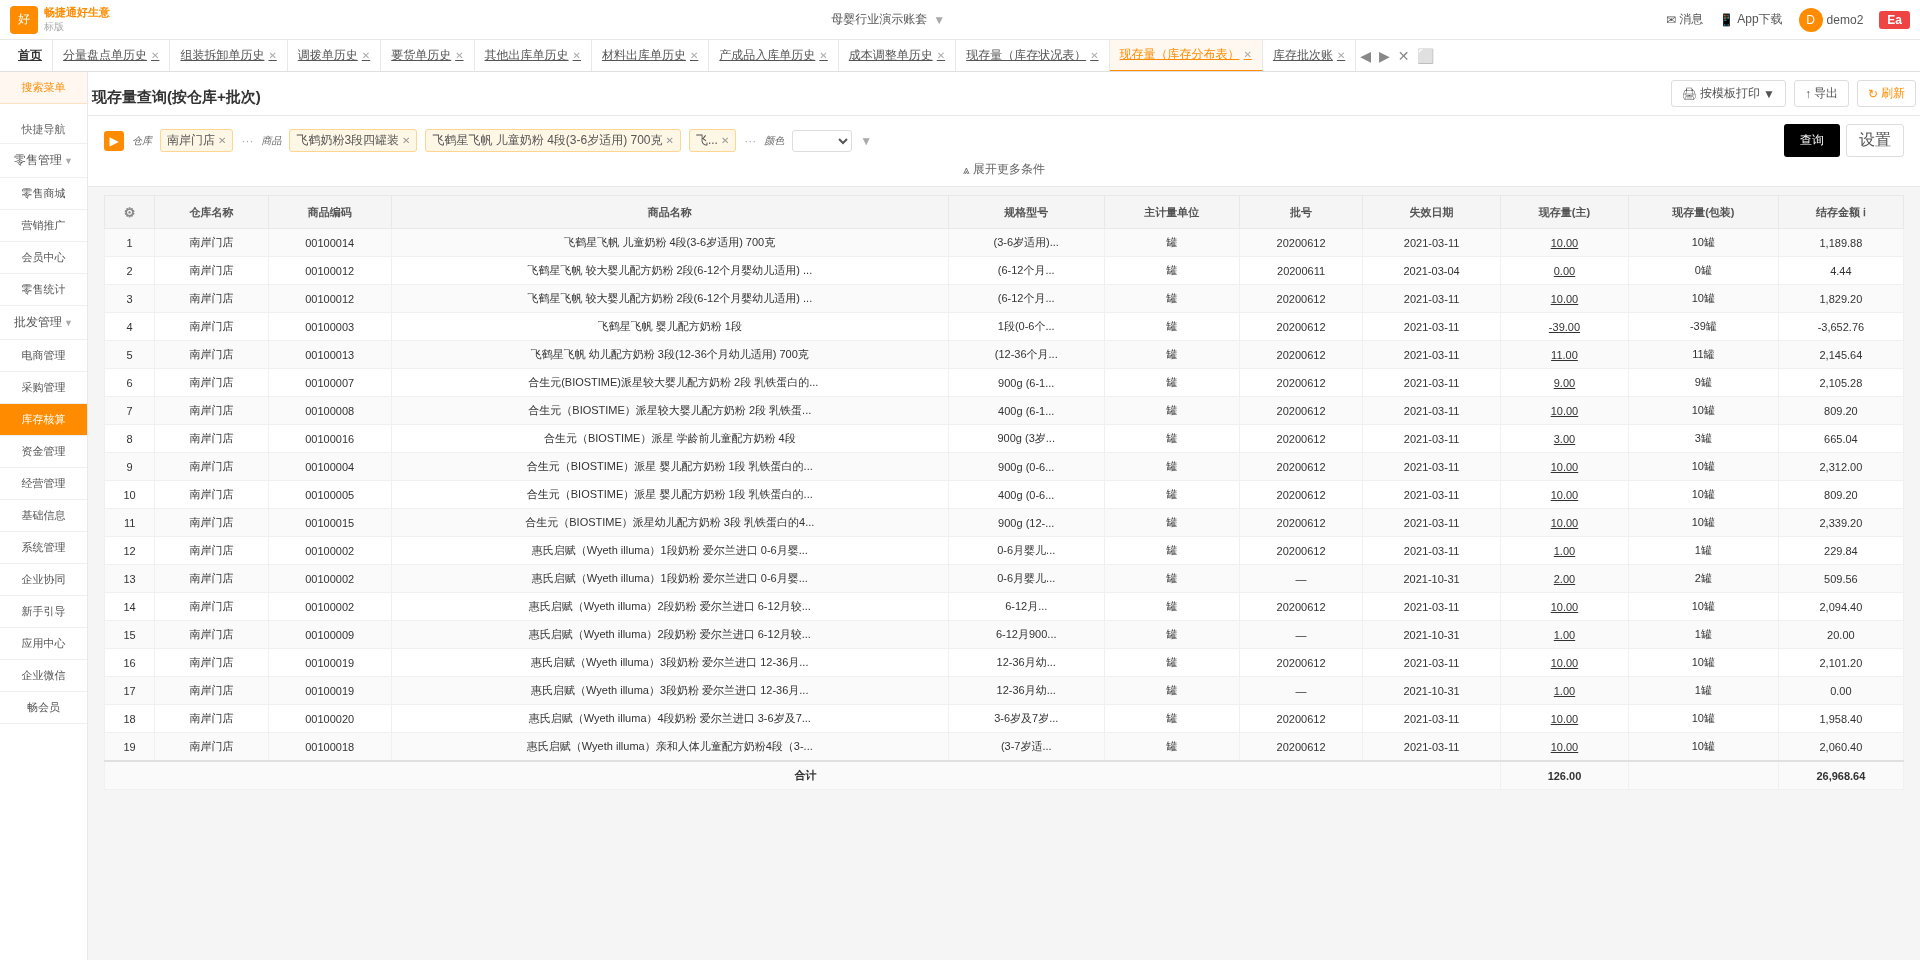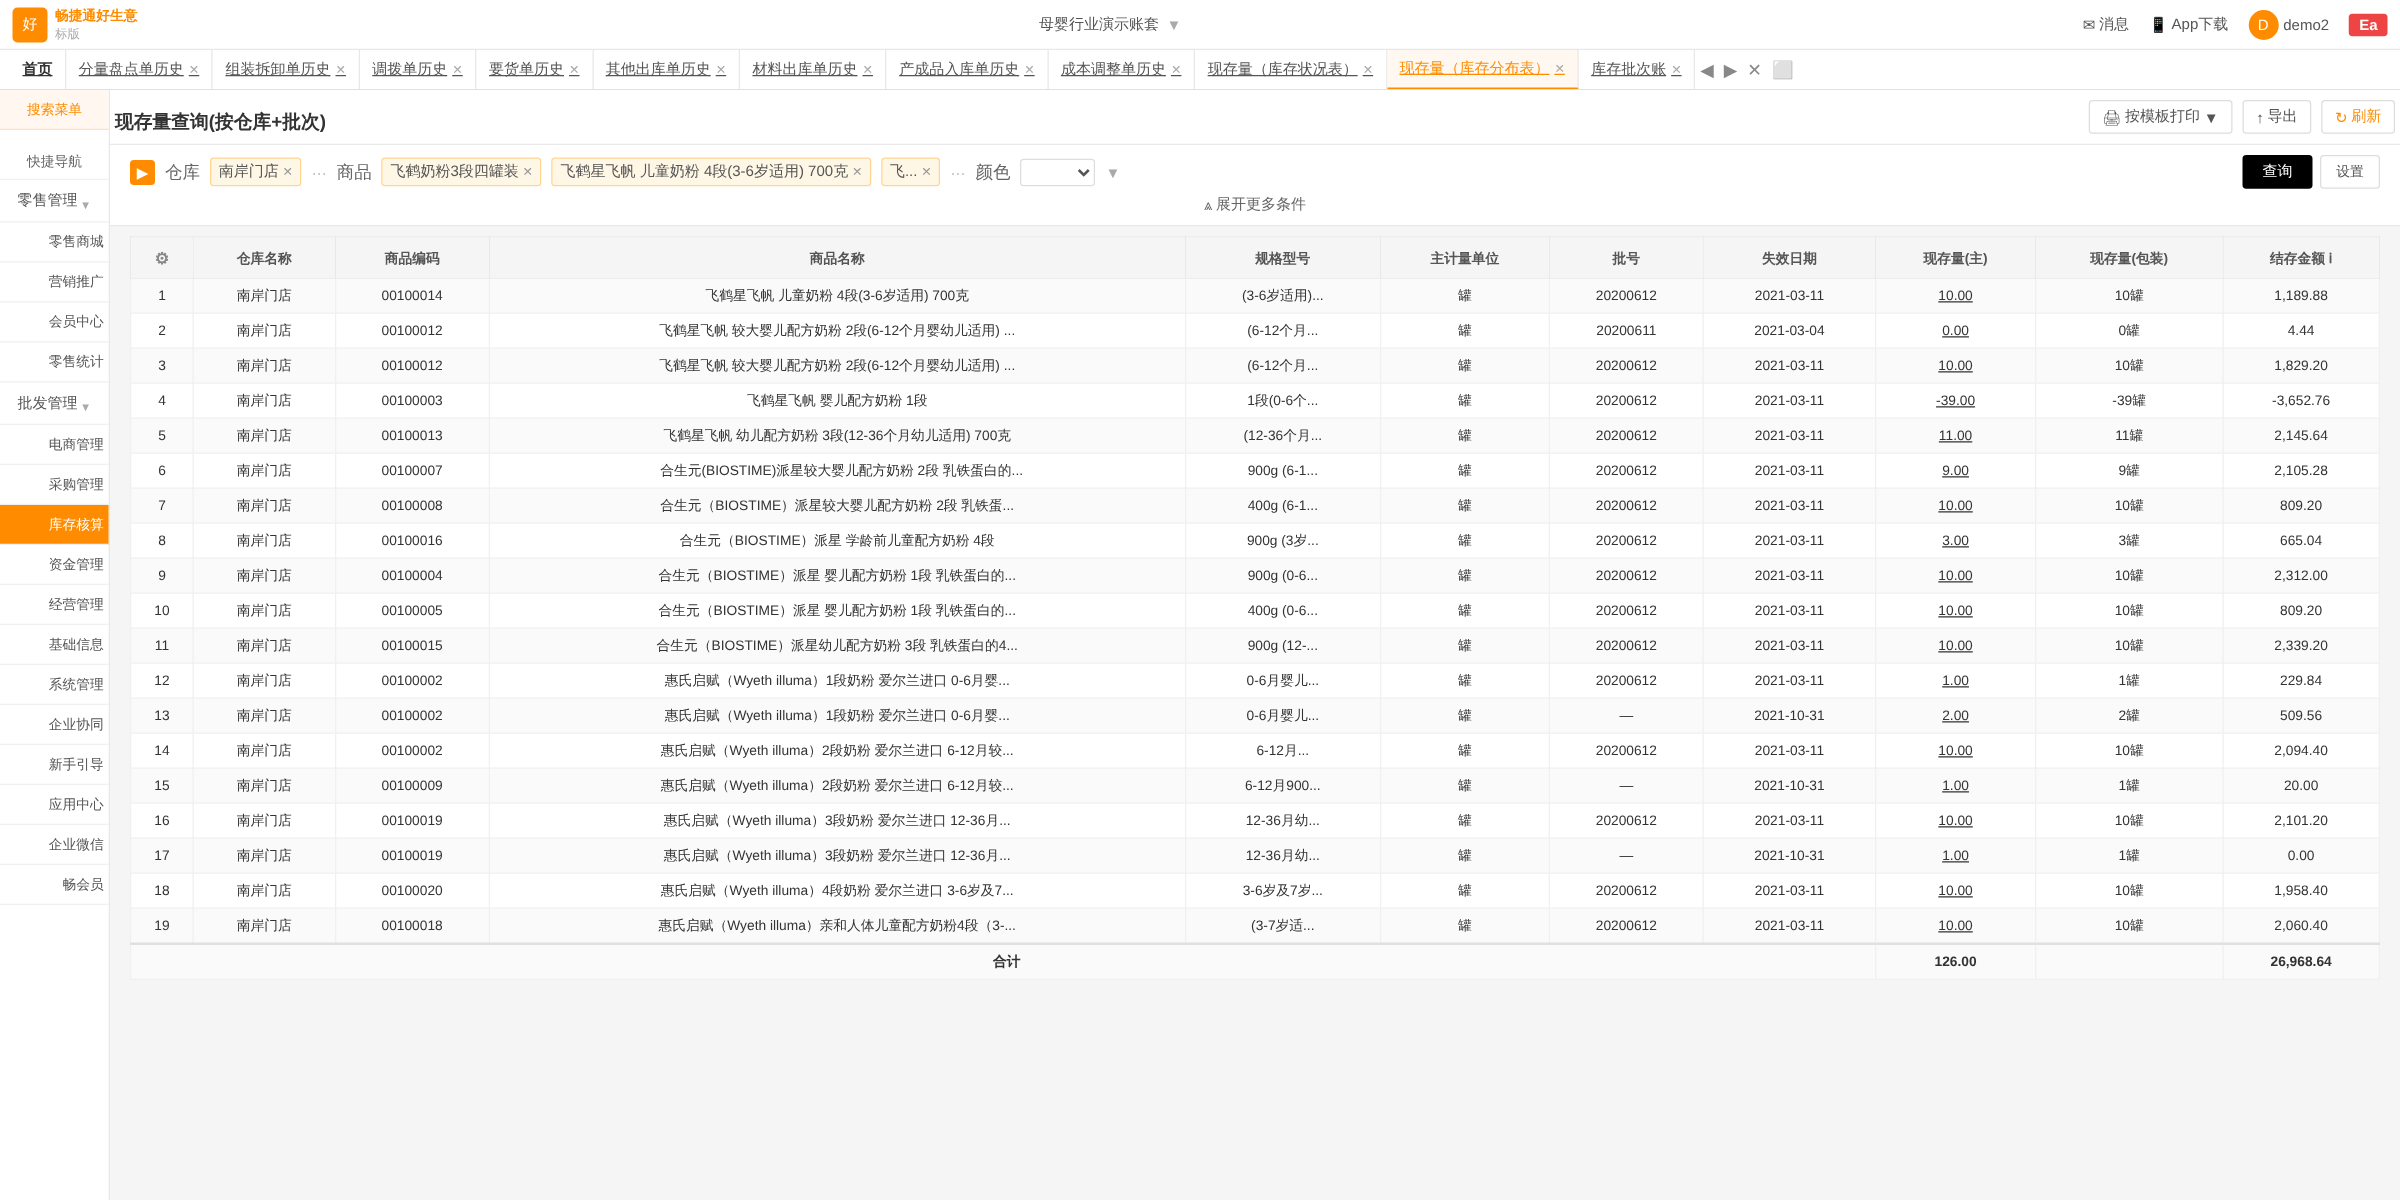--- a/index.html
+++ b/index.html
@@ -23,46 +23,46 @@
     .tab-item.home { color: #333; font-weight: bold; }
     .tab-nav-btn { padding: 0 4px; cursor: pointer; color: #888; font-size: 14px; display: inline-flex; align-items: center; height: 32px; }
 
     
     .main-layout { display: flex; flex: 1; overflow: hidden; }
 
     
     .sidebar { width: 88px; background: #fff; border-right: 1px solid #e8e8e8; display: flex; flex-direction: column; overflow-y: auto; }
     .sidebar-search { padding: 8px 6px; background: #fff7f0; color: #ff8c00; font-size: 11px; text-align: center; cursor: pointer; border-bottom: 1px solid #ffe0c0; }
     .sidebar-quick { padding: 6px 6px; color: #666; font-size: 11px; text-align: center; cursor: pointer; border-bottom: 1px solid #f0f0f0; margin-top: 12px; }
-    .sidebar-item { padding: 8px 4px; text-align: center; font-size: 11px; color: #555; cursor: pointer; border-bottom: 1px solid #f0f0f0; display: flex; flex-direction: column; align-items: flex-end; gap: 2px; }
+    .sidebar-item { padding: 8px 4px; text-align: center; font-size: 11px; color: #555; cursor: pointer; border-bottom: 1px solid #f0f0f0; display: flex; flex-direction: column; align-items: center; gap: 2px; }
     .sidebar-item.active { background: #ff8c00; color: #fff; }
     .sidebar-item.has-arrow { flex-direction: row; justify-content: center; gap: 2px; }
     .sidebar-arrow { font-size: 9px; color: #aaa; }
 
     
     .content { flex: 1; display: flex; flex-direction: column; overflow: hidden; background: #f5f5f5; }
     
     
     .page-header { background: #fff; padding: 8px 4px; display: flex; align-items: flex-end; justify-content: space-between; border-bottom: 1px solid #e8e8e8; }
     .page-title { font-size: 15px; font-weight: bold; color: #333; }
     .page-actions { display: flex; align-items: center; gap: 8px; }
     .btn-template { background: #fff; border: 1px solid #ddd; border-radius: 3px; padding: 4px 10px; cursor: pointer; font-size: 11px; color: #555; display: flex; align-items: center; gap: 3px; }
     .btn-export { background: #fff; border: 1px solid #ddd; border-radius: 3px; padding: 4px 10px; cursor: pointer; font-size: 11px; color: #555; display: flex; align-items: center; gap: 3px; }
     .btn-refresh { background: #fff; border: 1px solid #ddd; border-radius: 3px; padding: 4px 10px; cursor: pointer; font-size: 11px; color: #ff8c00; display: flex; align-items: center; gap: 3px; }
 
     
     .filter-area { background: #fff; padding: 8px 16px; border-bottom: 1px solid #e8e8e8; }
     .filter-row { display: flex; align-items: center; gap: 8px; flex-wrap: wrap; }
-    .filter-label { color: #666; font-size: 14px; white-space: nowrap; }
+    .filter-label { color: #666; font-size: 10px; white-space: nowrap; font-style: italic; }
     .filter-expand-btn { display: flex; align-items: center; justify-content: center; margin-top: 4px; cursor: pointer; color: #666; font-size: 11px; gap: 3px; width: 100%; }
     .tag { background: #fff7e6; border: 1px solid #ffd591; border-radius: 3px; padding: 2px 6px; display: inline-flex; align-items: center; gap: 3px; font-size: 11px; color: #555; }
     .tag .remove { cursor: pointer; color: #999; font-size: 10px; }
     .filter-dots { color: #aaa; cursor: pointer; }
     .btn-query { background: #000000; border: none; border-radius: 3px; padding: 5px 16px; cursor: pointer; font-size: 12px; color: #fff; }
-    .btn-settings { background: #fff; border: 1px solid #ddd; border-radius: 3px; padding: 5px 12px; cursor: pointer; font-size: 11px; color: #555; }
+    .btn-settings { background: #fff; border: 1px solid #ddd; border-radius: 3px; padding: 5px 12px; cursor: pointer; font-size: 16px; color: #555; }
     .filter-toggle { width: 20px; height: 20px; background: #ff8c00; border-radius: 3px; display: flex; align-items: center; justify-content: center; color: #fff; cursor: pointer; font-size: 12px; }
     .color-select { border: 1px solid #ddd; border-radius: 3px; padding: 3px 6px; font-size: 11px; color: #555; background: #fff; min-width: 60px; }
 
     
     .table-area { flex: 1; overflow: auto; padding: 8px 16px; }
     .data-table { width: 100%; border-collapse: collapse; background: #fff; }
     .data-table th { background: #f5f5f5; color: #555; font-weight: 600; padding: 8px 6px; text-align: center; border: 1px solid #e8e8e8; font-size: 11px; white-space: nowrap; position: sticky; top: 0; z-index: 1; }
     .data-table td { padding: 6px 6px; text-align: center; border: 1px solid #f0f0f0; font-size: 11px; color: #333; white-space: nowrap; }
     .data-table tr.odd td { background: #fafafa; }
     .data-table tr.even td { background: #fff; }

